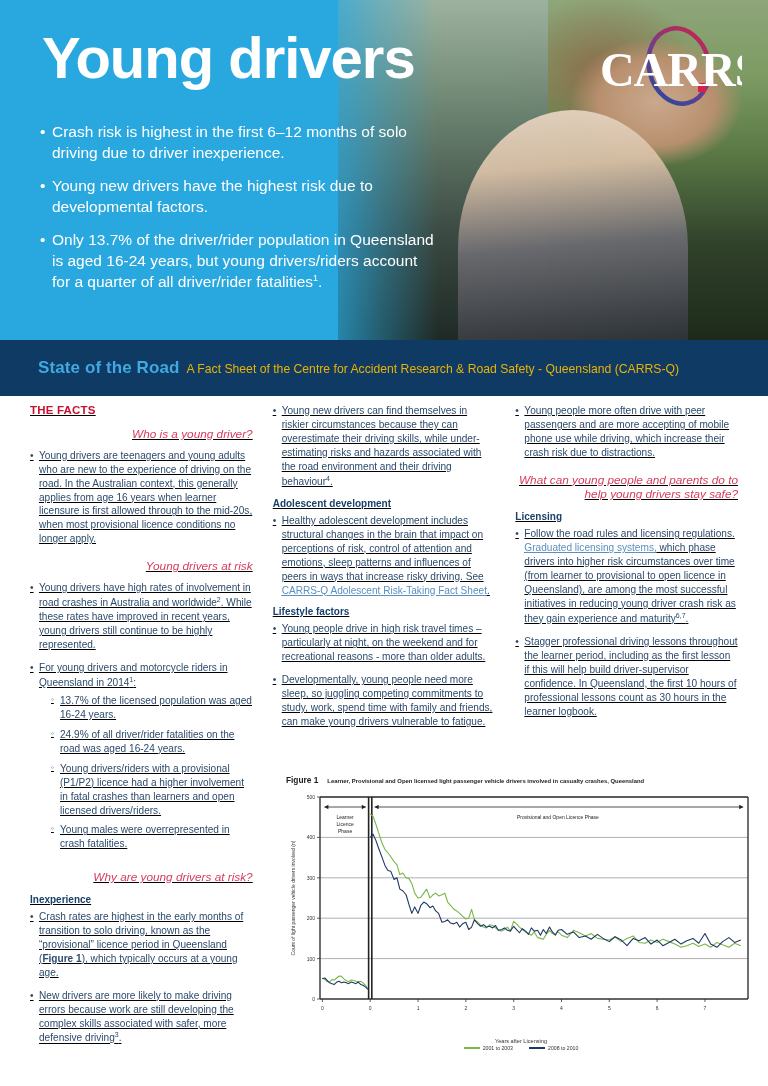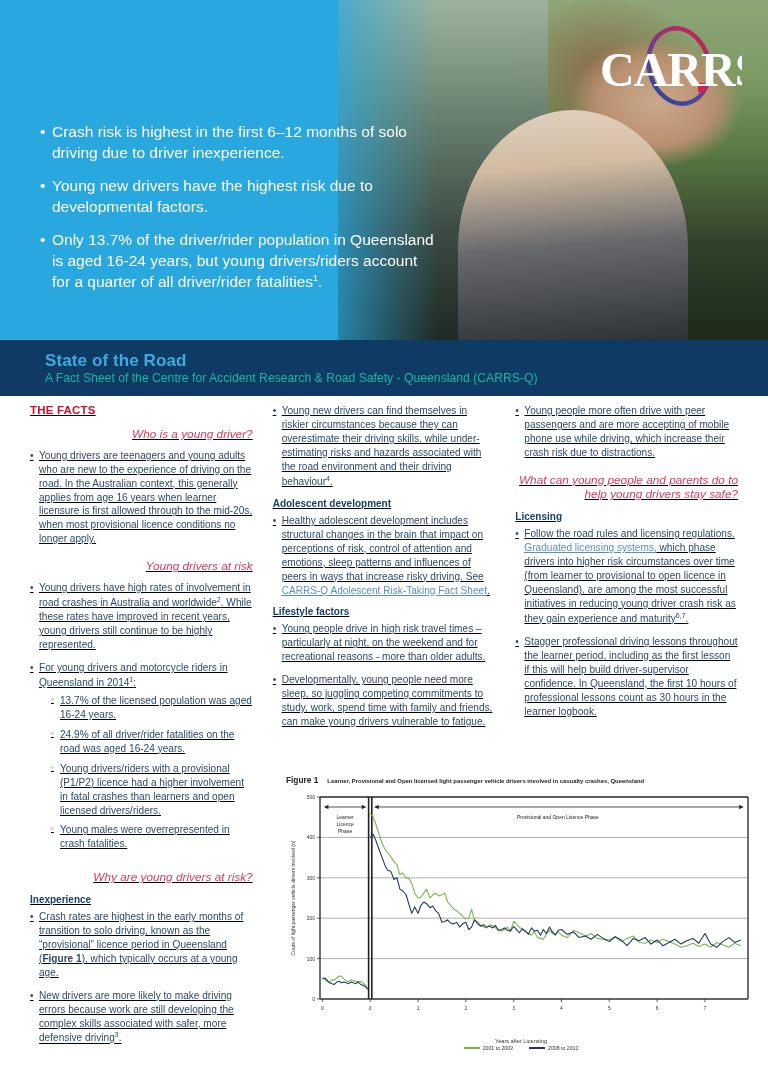--- a/index.html
+++ b/index.html
@@ -64,23 +64,23 @@
 
   
   .logo { position: absolute; right: 26px; top: 26px; width: 148px; height: 84px; z-index: 6; }
 
   
   .band {
     position: absolute; left: 0; top: 340px; width: 768px; height: 56px;
     background: #0e3a63;
     display: flex; align-items: center;
   }
-  .band-inner { padding-left: 38px; display: flex; align-items: baseline; flex-direction: column; }
+  .band-inner { padding-left: 38px; display: flex; align-items: baseline; }
   .band-title { color: #3fa9e0; font-size: 17px; font-weight: bold; letter-spacing: .1px; }
-  .band-sub { color: #14b8a6; font-size: 12.2px; margin-left: 7px; }
+  .band-sub { color: #eab308; font-size: 12.2px; margin-left: 7px; }
 
   
   .content {
     position: absolute; left: 0; top: 404px; width: 768px; height: 682px;
     padding: 0 30px;
     text-decoration: underline;
   }
   .cols { display: flex; gap: 20px; }
   .col { width: 226px; }
   .col.c2 { width: 226px; }
@@ -133,20 +133,21 @@
 </head>
 <body>
 
 <div class="page">
 
   <div class="hero">
     <div class="hero-photo"></div>
     <div class="hero-fade2"></div>
     <div class="hero-fade"></div>
 
+    <div class="hero-title">Young drivers</div>
 
     <div class="hero-bullets">
       <div class="hero-bullet">
         <span class="dot">•</span>
         <span class="txt">Crash risk is highest in the first 6–12 months of solo driving due to driver inexperience.</span>
       </div>
       <div class="hero-bullet">
         <span class="dot">•</span>
         <span class="txt">Young new drivers have the highest risk due to developmental factors.</span>
       </div>

